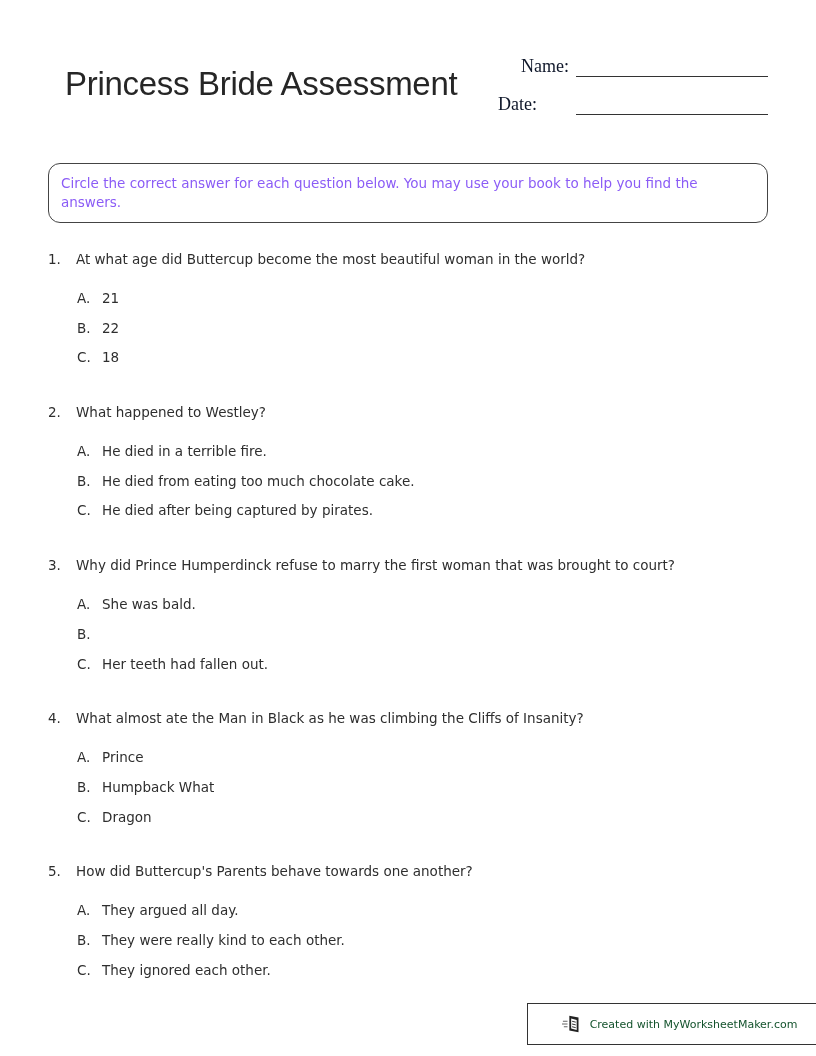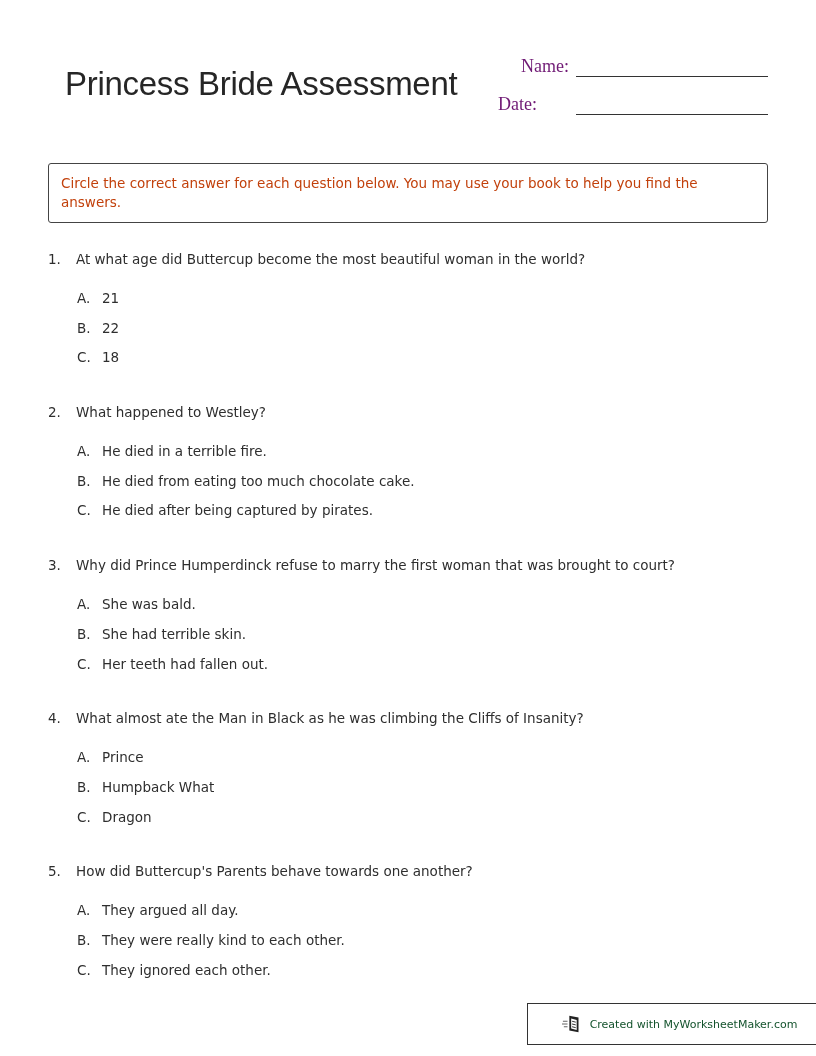--- a/index.html
+++ b/index.html
@@ -8,31 +8,31 @@
     font-family: "DejaVu Sans", sans-serif; color: #2b2b2b;
   }
   .title {
     position: absolute; left: 48px; top: 48px;
     font-family: "Liberation Sans", sans-serif;
     font-size: 33px; font-weight: normal; color: #262626; margin: 17px;
     letter-spacing: -0.3px;
   }
   .field {
     position: absolute; right: 48px; display: flex; align-items: flex-end;
-    font-family: "Liberation Serif", serif; font-size: 18px; color: #701a75;
+    font-family: "Liberation Serif", serif; font-size: 18px; color: #0f172a;
   }
   .field.name { top: 52px; }
   .field.date { top: 90px; gap: 32px; }
   .field .label { width: 60px; text-align: right; margin-right: 7px; }
   .field .line { width: 192px; border-bottom: 1.5px solid #333; height: 24px; }
   .instructions {
     position: absolute; left: 48px; top: 163px; width: 694px;
-    border: 1px solid #444; border-radius: 3px;
+    border: 1px solid #444; border-radius: 12px;
     padding: 10px 12px 10px 12px;
-    font-size: 13.5px; line-height: 19px; color: #c2410c;
+    font-size: 13.5px; line-height: 19px; color: #8b5cf6;
   }
   .questions { position: absolute; left: 48px; top: 249px; width: 720px; }
   .question { margin-bottom: 25px; }
   .q-line { display: flex; font-size: 13.5px; line-height: 20px; color: #2e2e2e; }
   .q-num { width: 28px; }
   .choices { margin-top: 19px; padding-left: 29px; }
   .choice { display: flex; font-size: 13.5px; line-height: 20px; height: 29.7px; color: #2e2e2e; }
   .c-letter { width: 25px; }
   .footer {
     position: absolute; left: 527px; top: 1003px; width: 305px; height: 42px;
@@ -107,21 +107,20 @@
       <span class="q-num">3.</span>
       <span>Why did Prince Humperdinck refuse to marry the first woman that was brought to court?</span>
     </div>
     <div class="choices">
       <div class="choice">
           <span class="c-letter">A.</span>
           <span>She was bald.</span>
         </div>
       <div class="choice">
           <span class="c-letter">B.</span>
-          <span>She had terrible skin.</span>
         </div>
       <div class="choice">
           <span class="c-letter">C.</span>
           <span>Her teeth had fallen out.</span>
         </div>
     </div>
   </div>
 
   <div class="question">
     <div class="q-line">

